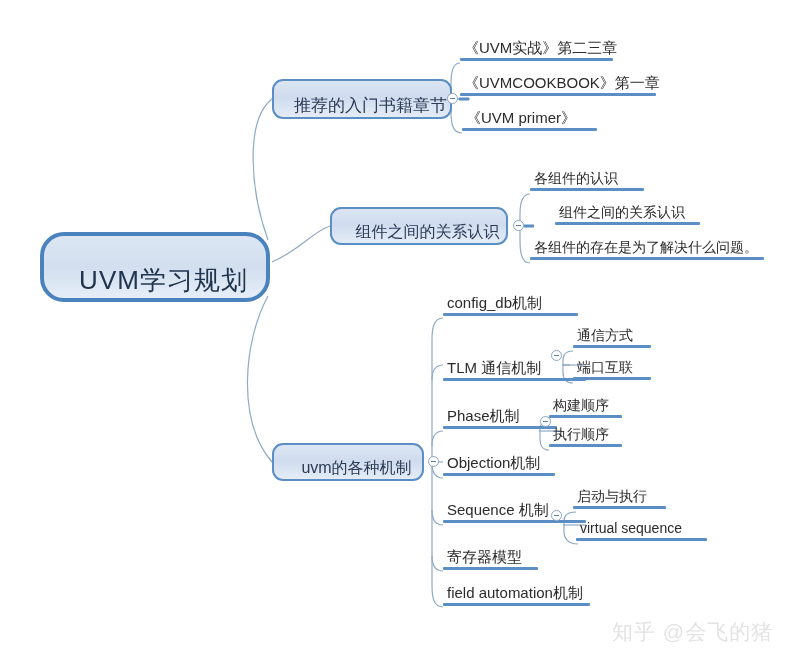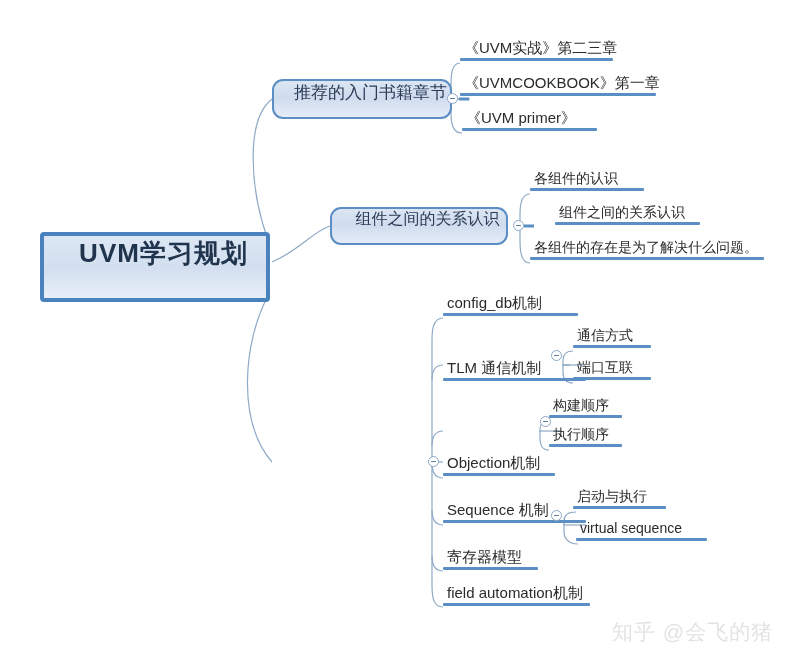--- a/index.html
+++ b/index.html
@@ -31,35 +31,35 @@
     width: 811px;
     height: 667px;
     pointer-events: none;
   }
 
   
   .node {
     position: absolute;
     box-sizing: border-box;
     display: flex;
-    align-items: flex-start;
+    align-items: flex-end;
     justify-content: center;
     white-space: nowrap;
     color: #2b3a55;
     background: linear-gradient(180deg, #dce6f3 0%, #cfdcee 45%, #e4ecf7 100%);
     border: 2px solid #5b8ec4;
     border-radius: 11px;
     padding-left: 17px;
   }
 
   .node.root {
     border-width: 4px;
-    border-radius: 4px;
+    border-radius: 24px;
     border-color: #4a82bd;
-    font-weight: bold;
+    font-weight: normal;
     letter-spacing: 1px;
     color: #20344e;
     background: linear-gradient(180deg, #dde7f4 0%, #d2dfef 50%, #e6eef8 100%);
   }
 
   
   .leaf {
     position: absolute;
     white-space: nowrap;
     color: #2b2b2b;
@@ -213,20 +213,23 @@
   <div class="leaf" style="left:527px; top:205px;margin-left:28px;">
     <span class="leaf-text" style="font-size:14px;">组件之间的关系认识</span>
     <span class="leaf-rule" style="width:145px;"></span>
   </div>
 
   <div class="leaf" style="left:530px; top:240px;">
     <span class="leaf-text" style="font-size:14px;">各组件的存在是为了解决什么问题。</span>
     <span class="leaf-rule" style="width:234px;"></span>
   </div>
 
+  <div class="node" style="left:272px; top:443px; width:152px; height:38px; font-size:16px;">
+    <span>uvm的各种机制</span>
+  </div>
   <div class="toggle" style="left:428px; top:456px;"></div>
 
   <div class="leaf" style="left:443px; top:295px;">
     <span class="leaf-text" style="font-size:15px;">config_db机制</span>
     <span class="leaf-rule" style="width:135px;"></span>
   </div>
 
   <div class="leaf" style="left:443px; top:360px;">
     <span class="leaf-text" style="font-size:15px;">TLM 通信机制</span>
     <span class="leaf-rule" style="width:143px;"></span>
@@ -235,20 +238,24 @@
 
   <div class="leaf" style="left:573px; top:328px;">
     <span class="leaf-text" style="font-size:14px;">通信方式</span>
     <span class="leaf-rule" style="width:78px;"></span>
   </div>
   <div class="leaf" style="left:573px; top:360px;">
     <span class="leaf-text" style="font-size:14px;">端口互联</span>
     <span class="leaf-rule" style="width:78px;"></span>
   </div>
 
+  <div class="leaf" style="left:443px; top:408px;">
+    <span class="leaf-text" style="font-size:15px;">Phase机制</span>
+    <span class="leaf-rule" style="width:114px;"></span>
+  </div>
   <div class="toggle" style="left:540px; top:416px;"></div>
 
   <div class="leaf" style="left:549px; top:398px;">
     <span class="leaf-text" style="font-size:14px;">构建顺序</span>
     <span class="leaf-rule" style="width:73px;"></span>
   </div>
   <div class="leaf" style="left:549px; top:427px;">
     <span class="leaf-text" style="font-size:14px;">执行顺序</span>
     <span class="leaf-rule" style="width:73px;"></span>
   </div>

